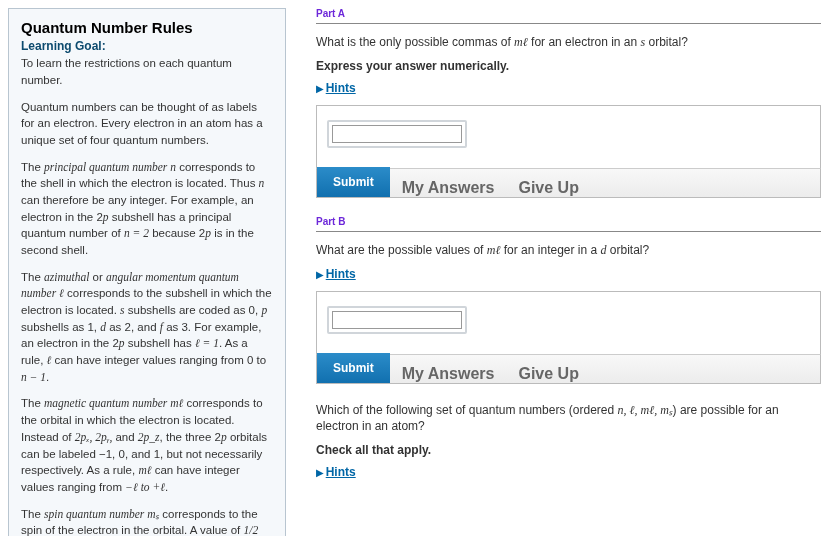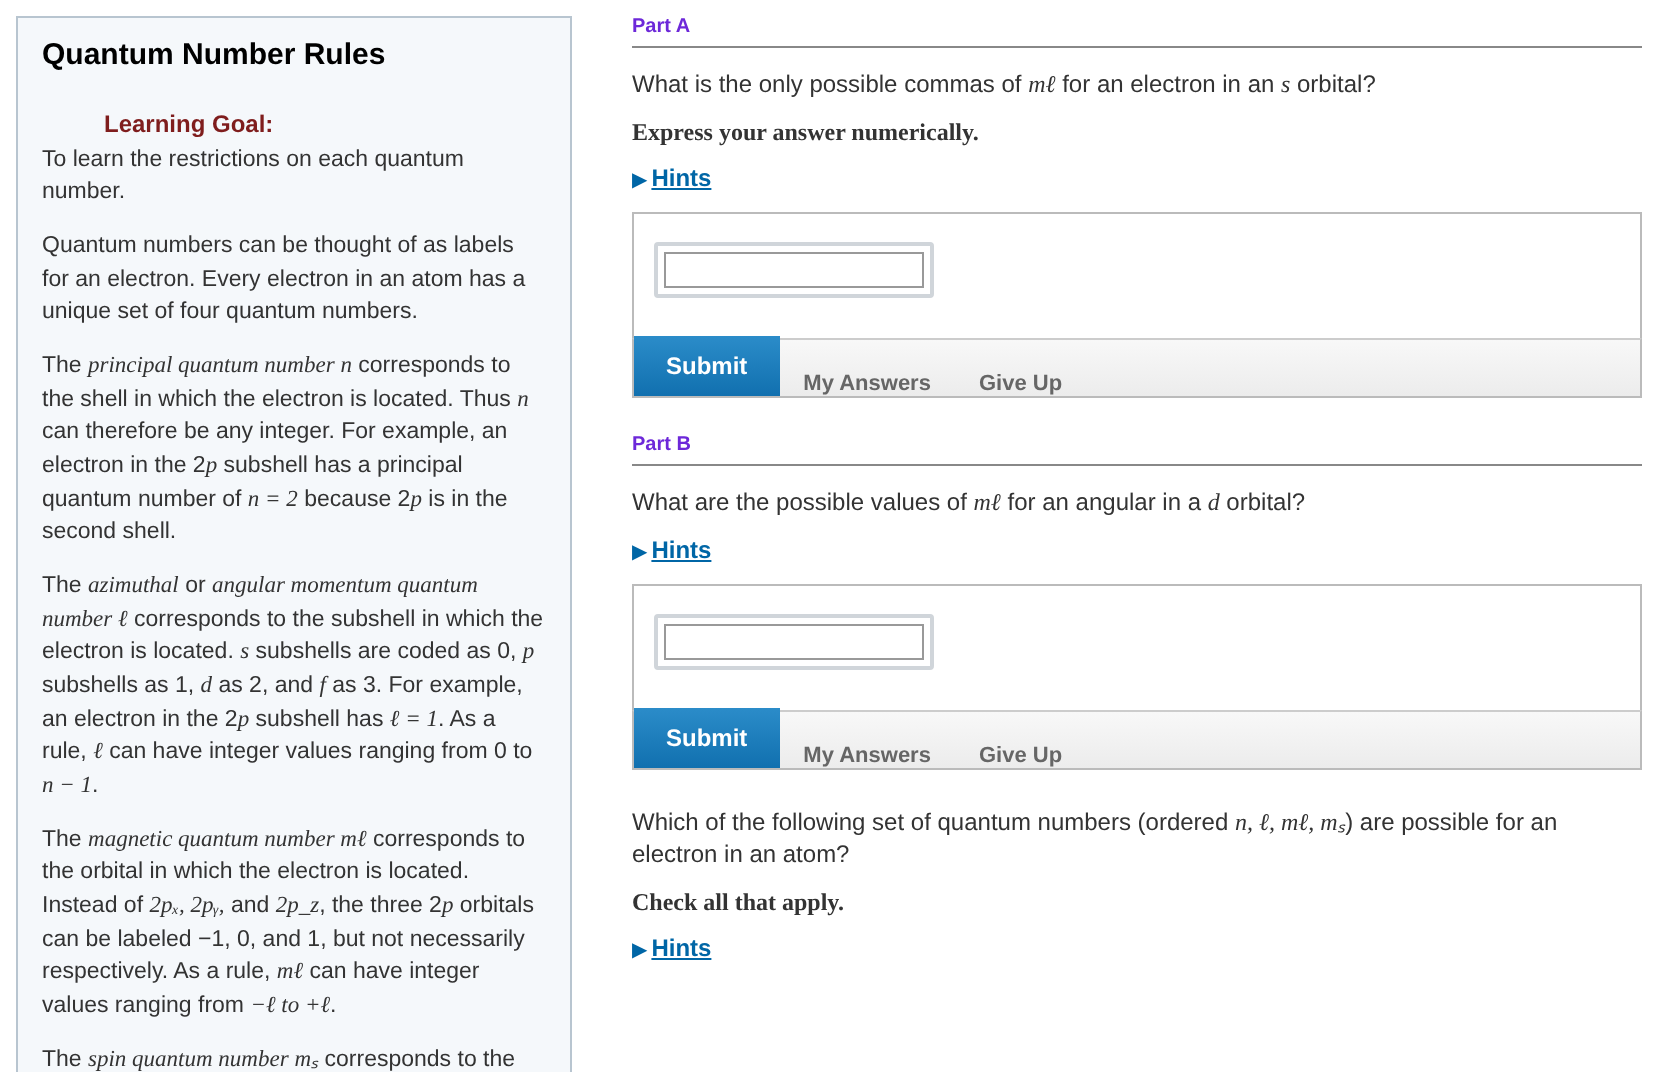--- a/index.html
+++ b/index.html
@@ -1,35 +1,35 @@
 <!DOCTYPE html>
 <html><head>
 <meta charset="utf-8">
 <style>
 * { box-sizing: border-box; margin: 0; padding: 0; }
 body { font-family: Arial, Helvetica, sans-serif; font-size: 12px; color: #333; background: #fff; width: 833px; }
 .container { display: flex; }
 .left-panel { width: 298px; padding: 8px 12px 12px 8px; }
 .left-box { border: 1px solid #b8c5d0; background: #f5f8fb; padding: 10px 12px 12px 12px; }
-.left-title { font-size: 15px; font-weight: bold; color: #000; margin-bottom: 18px; }
-.learning-goal-label { font-weight: bold; font-size: 12px; color: #7f1d1d; margin-left: 31px; }
+.left-title { font-size: 15px; font-weight: bold; color: #000; margin-bottom: 2px; }
+.learning-goal-label { font-weight: bold; font-size: 12px; color: #0c4a6e; }
 .left-box p { font-size: 11.5px; line-height: 1.45; margin-bottom: 10px; color: #333; }
 .right-panel { flex: 1; padding: 8px 12px 0 18px; }
 .part-title { font-size: 10px; font-weight: bold; color: #6d28d9; border-bottom: 1px solid #888; padding-bottom: 4px; margin-bottom: 10px; }
 .question-text { font-size: 12px; margin-bottom: 8px; line-height: 1.4; }
-.instruction { font-size: 12px; font-weight: bold; margin-bottom: 8px; font-family: Liberation Serif, serif; }
+.instruction { font-size: 12px; font-weight: bold; margin-bottom: 8px; }
 .hints-row { margin-bottom: 10px; }
 .hints-arrow { color: #0066a6; font-size: 10px; margin-right: 2px; display: inline-block; }
 .hints-link { color: #0066a6; text-decoration: underline; font-weight: bold; font-size: 12px; cursor: pointer; }
 .answer-box { border: 1px solid #bbb; border-bottom: none; padding: 14px 10px 20px 10px; background: #fff; }
 .answer-outer { border: 2px solid #d0d5da; border-radius: 2px; display: inline-block; padding: 3px; background: #fff; }
 .answer-input { border: 1px solid #999; width: 130px; height: 18px; padding: 1px 3px; font-size: 12px; }
 .button-row { border: 1px solid #bbb; border-top: 1px solid #ccc; height: 30px; display: flex; align-items: flex-end; background: linear-gradient(#f8f8f8,#ececec); margin-bottom: 18px; }
 .submit-btn { background: linear-gradient(#2b8cc9,#1170af); color: #fff; font-weight: bold; border: none; height: 30px; padding: 0 16px; font-size: 12px; cursor: pointer; }
-.link-btn { background: none; border: none; color: #666; font-size: 11px; font-weight: bold; padding: 0 12px; cursor: pointer; }
+.link-btn { background: none; border: none; color: #666; font-size: 16px; font-weight: bold; padding: 0 12px; cursor: pointer; }
 i.var { font-style: italic; font-family: 'Times New Roman', serif; margin-top: 30px; }
 </style>
 </head>
 <body>
 
 <div class="container">
   <div class="left-panel">
     <div class="left-box">
       <div class="left-title">Quantum Number Rules</div>
       <p><span class="learning-goal-label">Learning Goal:</span><br>
@@ -51,21 +51,21 @@
     <div class="answer-box">
       <span class="answer-outer"><input class="answer-input" type="text" style=""></span>
     </div>
     <div class="button-row">
       <button class="submit-btn">Submit</button>
       <button class="link-btn">My Answers</button>
       <button class="link-btn">Give Up</button>
     </div>
 
     <div class="part-title">Part B</div>
-    <div class="question-text"><span>What are the possible values of </span><i class="var">mℓ</i><span> for an angular in a </span><i class="var">d</i><span> orbital?</span></div>
+    <div class="question-text"><span>What are the possible values of </span><i class="var">mℓ</i><span> for an integer in a </span><i class="var">d</i><span> orbital?</span></div>
     <div class="hints-row"><span class="hints-arrow">▶</span><span class="hints-link">Hints</span></div>
     <div class="answer-box">
       <span class="answer-outer"><input class="answer-input" type="text" style=""></span>
     </div>
     <div class="button-row">
       <button class="submit-btn">Submit</button>
       <button class="link-btn">My Answers</button>
       <button class="link-btn">Give Up</button>
     </div>
 

